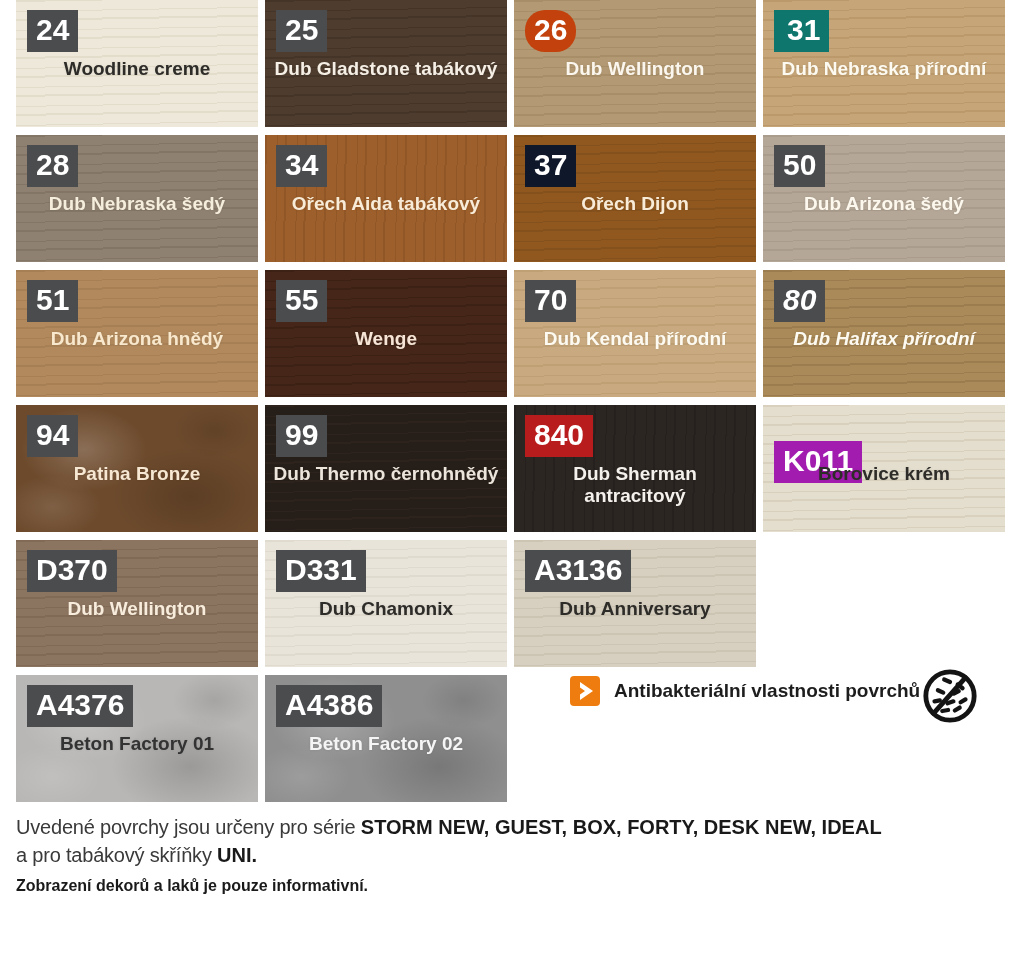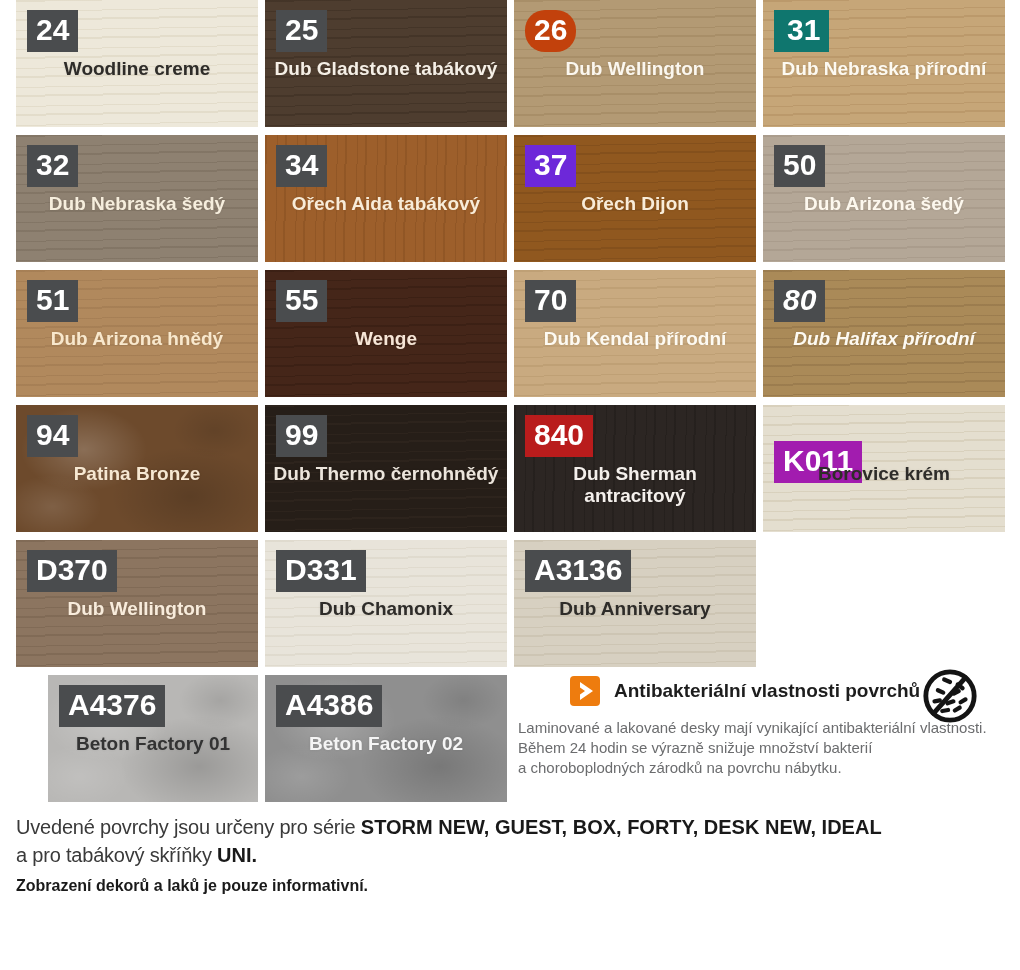--- a/index.html
+++ b/index.html
@@ -94,29 +94,29 @@
   </div>
       <div class="tile wood-h" style="--base: #b39a74; --grain: #9d835c; color: rgb(251, 247, 239);">
     <span class="code-badge" style="background: #c2410c; border-radius: 20px;">26</span>
     <span class="swatch-label">Dub Wellington</span>
   </div>
       <div class="tile wood-h" style="--base: #c6a678; --grain: #b08c5e; color: rgb(253, 250, 242);">
     <span class="code-badge" style="background: #0f766e; padding-left: 13px;">31</span>
     <span class="swatch-label">Dub Nebraska přírodní</span>
   </div>
       <div class="tile wood-h" style="--base: #8e8171; --grain: #776a5a; color: rgb(246, 238, 221);">
-    <span class="code-badge" style="background: rgb(74, 76, 78);">32</span>
+    <span class="code-badge" style="background: rgb(74, 76, 78);">28</span>
     <span class="swatch-label">Dub Nebraska šedý</span>
   </div>
       <div class="tile wood-v" style="--base: #9d5f2b; --grain: #854e20; color: rgb(248, 236, 217);">
     <span class="code-badge" style="background: rgb(74, 76, 78);">34</span>
     <span class="swatch-label">Ořech Aida tabákový</span>
   </div>
       <div class="tile wood-h" style="--base: #90581f; --grain: #784819; color: rgb(248, 236, 217);">
-    <span class="code-badge" style="background: #6d28d9;">37</span>
+    <span class="code-badge" style="background: #0f172a;">37</span>
     <span class="swatch-label">Ořech Dijon</span>
   </div>
       <div class="tile wood-h" style="--base: #b4a797; --grain: #a09282; color: rgb(253, 248, 238);">
     <span class="code-badge" style="background: rgb(74, 76, 78);">50</span>
     <span class="swatch-label">Dub Arizona šedý</span>
   </div>
       <div class="tile wood-h" style="--base: #b1895d; --grain: #9c764e; color: rgb(248, 232, 205);">
     <span class="code-badge" style="background: rgb(74, 76, 78);">51</span>
     <span class="swatch-label">Dub Arizona hnědý</span>
   </div>
@@ -154,21 +154,21 @@
   </div>
       <div class="tile wood-h" style="--base: #e8e4da; --grain: #d7d1c2; color: rgb(46, 44, 41);">
     <span class="code-badge" style="background: rgb(74, 76, 78);">D331</span>
     <span class="swatch-label">Dub Chamonix</span>
   </div>
       <div class="tile wood-h" style="--base: #d7d0c1; --grain: #c3baa6; color: rgb(46, 44, 41);">
     <span class="code-badge" style="background: rgb(74, 76, 78);">A3136</span>
     <span class="swatch-label">Dub Anniversary</span>
   </div>
       <div class="grid-spacer"></div>
-      <div class="tile stone" style="--base: #b8b7b5; --grain: #a5a4a2; color: rgb(51, 51, 51); margin-left: 32px;">
+      <div class="tile stone" style="--base: #b8b7b5; --grain: #a5a4a2; color: rgb(51, 51, 51);">
     <span class="code-badge" style="background: rgb(74, 76, 78);">A4376</span>
     <span class="swatch-label">Beton Factory 01</span>
   </div>
       <div class="tile stone" style="--base: #8f8f8f; --grain: #7c7c7c; color: rgb(245, 245, 245);">
     <span class="code-badge" style="background: rgb(74, 76, 78);">A4386</span>
     <span class="swatch-label">Beton Factory 02</span>
   </div>
       <div class="info-block" id="info-block">
       <div class="info-head">
         <div class="arrow-chip accent-bg" style="background: rgb(238, 124, 14);">
@@ -190,25 +190,20 @@
               <line x1="14" y1="35.5" x2="19.5" y2="34.5"></line>
               <line x1="27.5" y1="37.5" x2="33.5" y2="35.5"></line>
               <line x1="41" y1="36.5" x2="46" y2="33.5"></line>
               <line x1="22" y1="45.5" x2="28" y2="44.5"></line>
               <line x1="35" y1="45" x2="40" y2="42"></line>
             </g>
             <line x1="46" y1="11" x2="13" y2="48" stroke-width="5"></line>
           </g>
         </svg>
       </div>
-      <div class="info-body">
-        <div>Laminované a lakované desky mají vynikající antibakteriální vlastnosti.</div>
-        <div>Během 24 hodin se výrazně snižuje množství bakterií</div>
-        <div>a choroboplodných zárodků na povrchu nábytku.</div>
-      </div>
     </div>
   </div>
 
   <div class="footer">
     <div class="footer-line"><span>Uvedené povrchy jsou určeny pro série </span><span class="series">STORM NEW, GUEST, BOX, FORTY, DESK NEW, IDEAL</span></div>
     <div class="footer-line"><span>a pro tabákový skříňky </span><span class="series">UNI</span><span class="series">.</span></div>
     <div class="footer-note">Zobrazení dekorů a laků je pouze informativní.</div>
   </div>
 
 </div>

